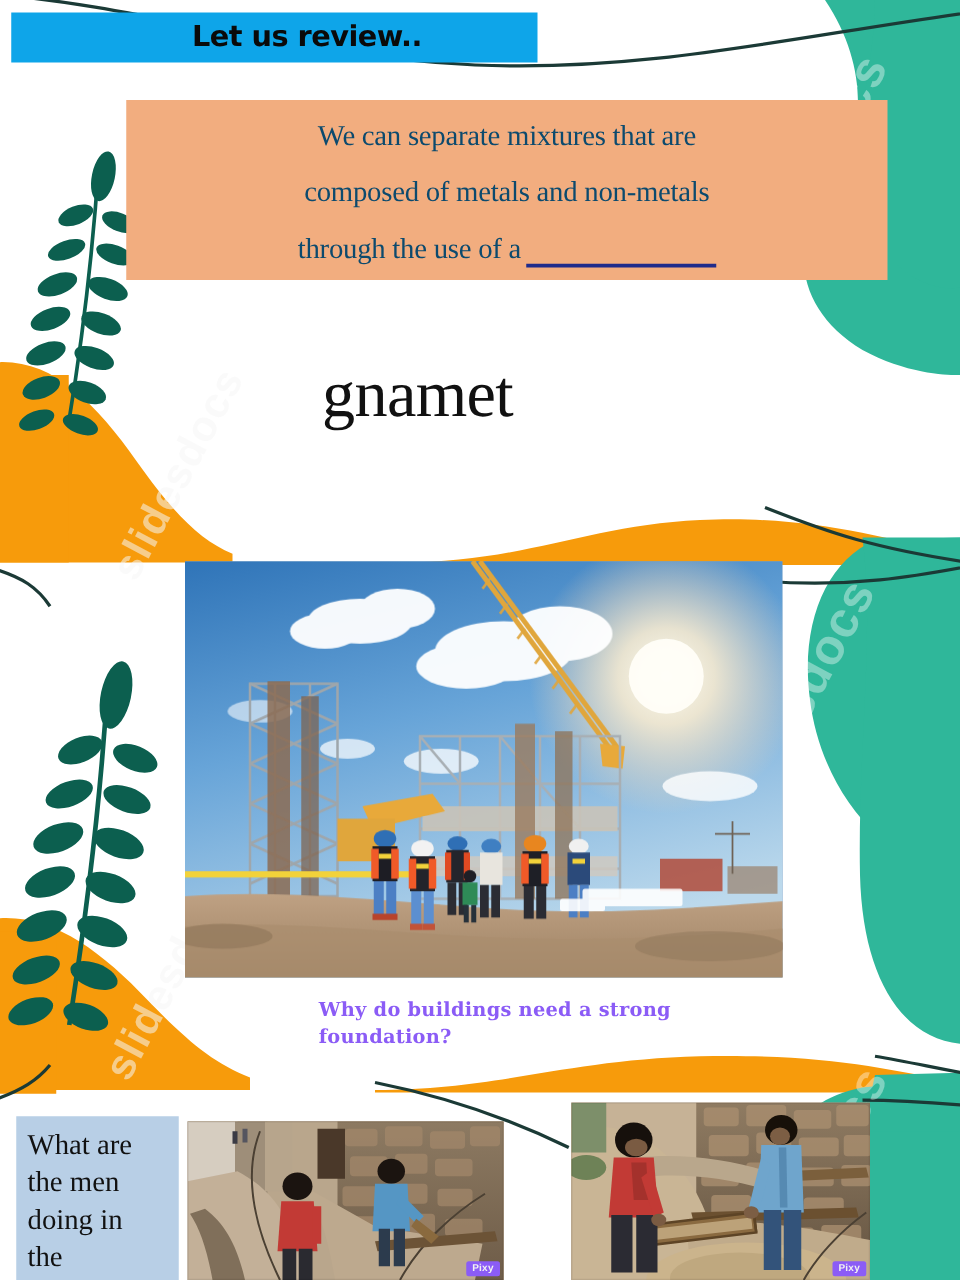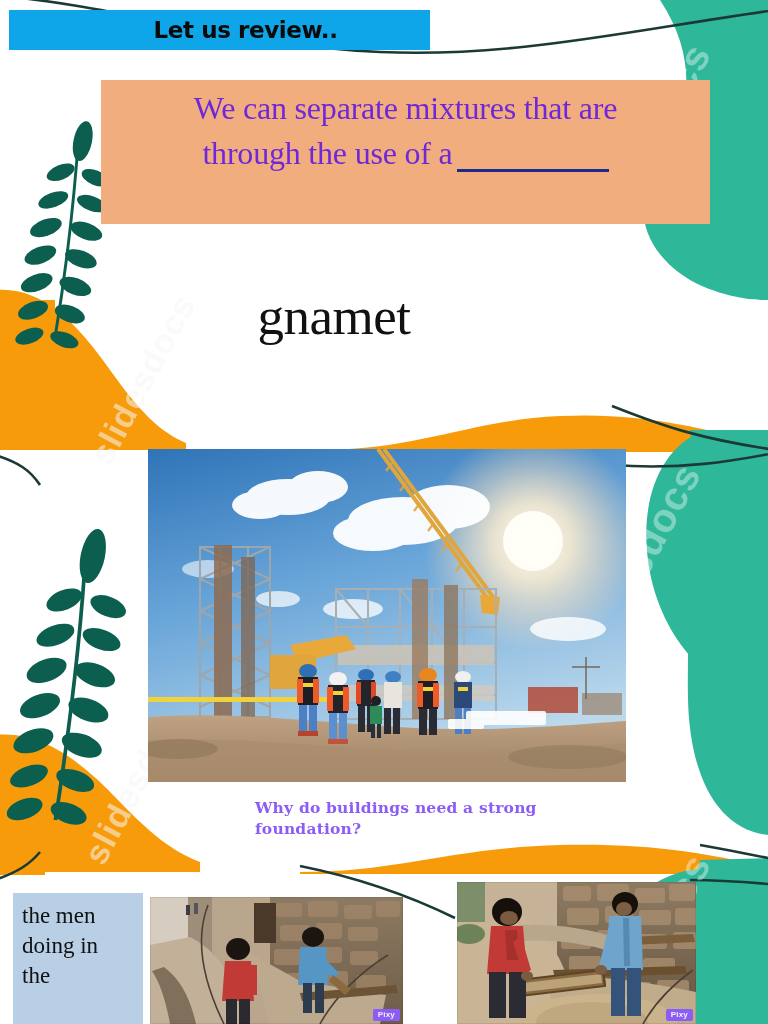--- a/index.html
+++ b/index.html
@@ -53,23 +53,23 @@
   
   #question-box {
     position:absolute;
     left:101px; top:80px;
     width:609px; height:144px;
     background:#F2AD7F;
     padding:6px 14px 0 14px;
   }
   #question-box .qtext {
     font-family:"Liberation Serif", serif;
-    font-size:32px;
+    font-size:23px;
     line-height:45px;
-    color:#6d28d9;
+    color:#0c4a6e;
     text-align:center;
     letter-spacing:-0.2px;
   }
   .blank-line {
     display:inline-block;
     width:152px;
     border-bottom:3px solid #1F2B8B;
     vertical-align:-8px;
     margin-left:4px;
   }
@@ -233,20 +233,21 @@
   <div class="wm" style="right:20px; top:540px; font-size:40px;">slidesdocs</div>
   <div class="wm wm-dark" style="left:44px; top:760px; font-size:34px;">slidesdocs</div>
   <div class="wm" style="right:10px; top:930px; font-size:40px;">slidesdocs</div>
 
   <div id="review-banner">
     <span class="label">Let us review..</span>
   </div>
 
   <div id="question-box">
     <div class="qtext">We can separate mixtures that are</div>
+    <div class="qtext">composed of metals and non-metals</div>
     <div class="qtext">
       <span>through the use of a</span><span class="blank-line"></span>
     </div>
   </div>
 
   <div id="scrambled-word">gnamet</div>
 
   <div id="construction-photo">
     <svg width="478" height="333" viewBox="0 0 478 333">
       <defs>
@@ -424,20 +425,21 @@
       <ellipse cx="420" cy="308" rx="60" ry="12" fill="#8d7559" opacity="0.5"></ellipse>
     </svg>
   </div>
 
   <div id="construction-caption">
     <div>Why do buildings need a strong</div>
     <div>foundation?</div>
   </div>
 
   <div id="bottom-question-box">
+    <div class="qtext">What are</div>
     <div class="qtext">the men</div>
     <div class="qtext">doing in</div>
     <div class="qtext">the</div>
   </div>
 
   <div id="alley-photo">
     <svg width="253" height="127" viewBox="0 0 253 127">
       <defs>
         <linearGradient id="wallg" x1="0" y1="0" x2="0" y2="1">
           <stop offset="0" stop-color="#8d7a62"></stop>

